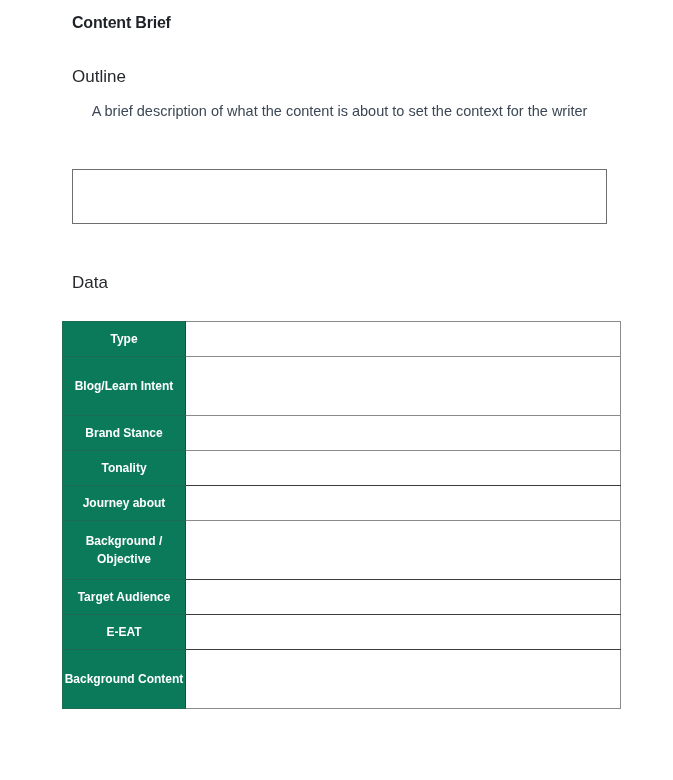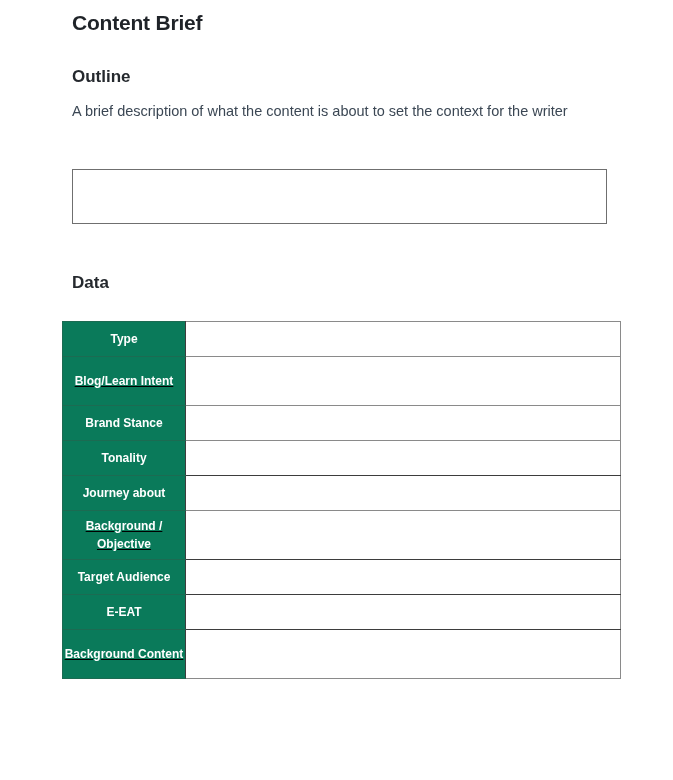--- a/index.html
+++ b/index.html
@@ -24,50 +24,51 @@
     width: 673px;
     height: 780px;
   }
 
   
   .doc-title {
     position: absolute;
     left: 72px;
     top: 8px;
     width: 540px;
-    font-size: 21px;
+    font-size: 16px;
     line-height: 30px;
     font-weight: bold;
     color: #1f2328;
     letter-spacing: -0.2px;
     white-space: nowrap;
   }
 
   
   .section-heading {
     position: absolute;
     left: 72px;
     width: 540px;
     font-size: 17px;
     line-height: 22px;
-    font-weight: bold;
+    font-weight: normal;
     color: #25292e;
   }
   .section-heading.outline { top: 66px; }
   .section-heading.data { top: 272px; }
 
   .outline-desc {
     position: absolute;
     left: 72px;
     top: 99px;
     width: 535px;
     font-size: 14.5px;
     line-height: 24px;
     color: #3b4754;
     font-weight: normal;
+    text-align: center;
   }
 
   .outline-box {
     position: absolute;
     left: 72px;
     top: 169px;
     width: 535px;
     height: 55px;
     box-sizing: border-box;
     background: #ffffff;
@@ -108,21 +109,21 @@
     width: 435px;
     background: #ffffff;
     border: 1px solid #8a8a8a;
     border-left: 1px solid #3d3d3d;
   }
   
   tr.dark-sep > td.value-cell { border-bottom-color: #3d3d3d; }
   tr.first-row > td.value-cell { border-top-color: #8a8a8a; }
 
   .row-h1 { height: 35px; }
-  .row-h2 { height: 49px; text-decoration: underline; }
+  .row-h2 { height: 59px; }
 </style>
 </head>
 <body>
 
 <div class="page">
 
   <div class="doc-title">Content Brief</div>
 
   <div class="section-heading outline">Outline</div>
 

